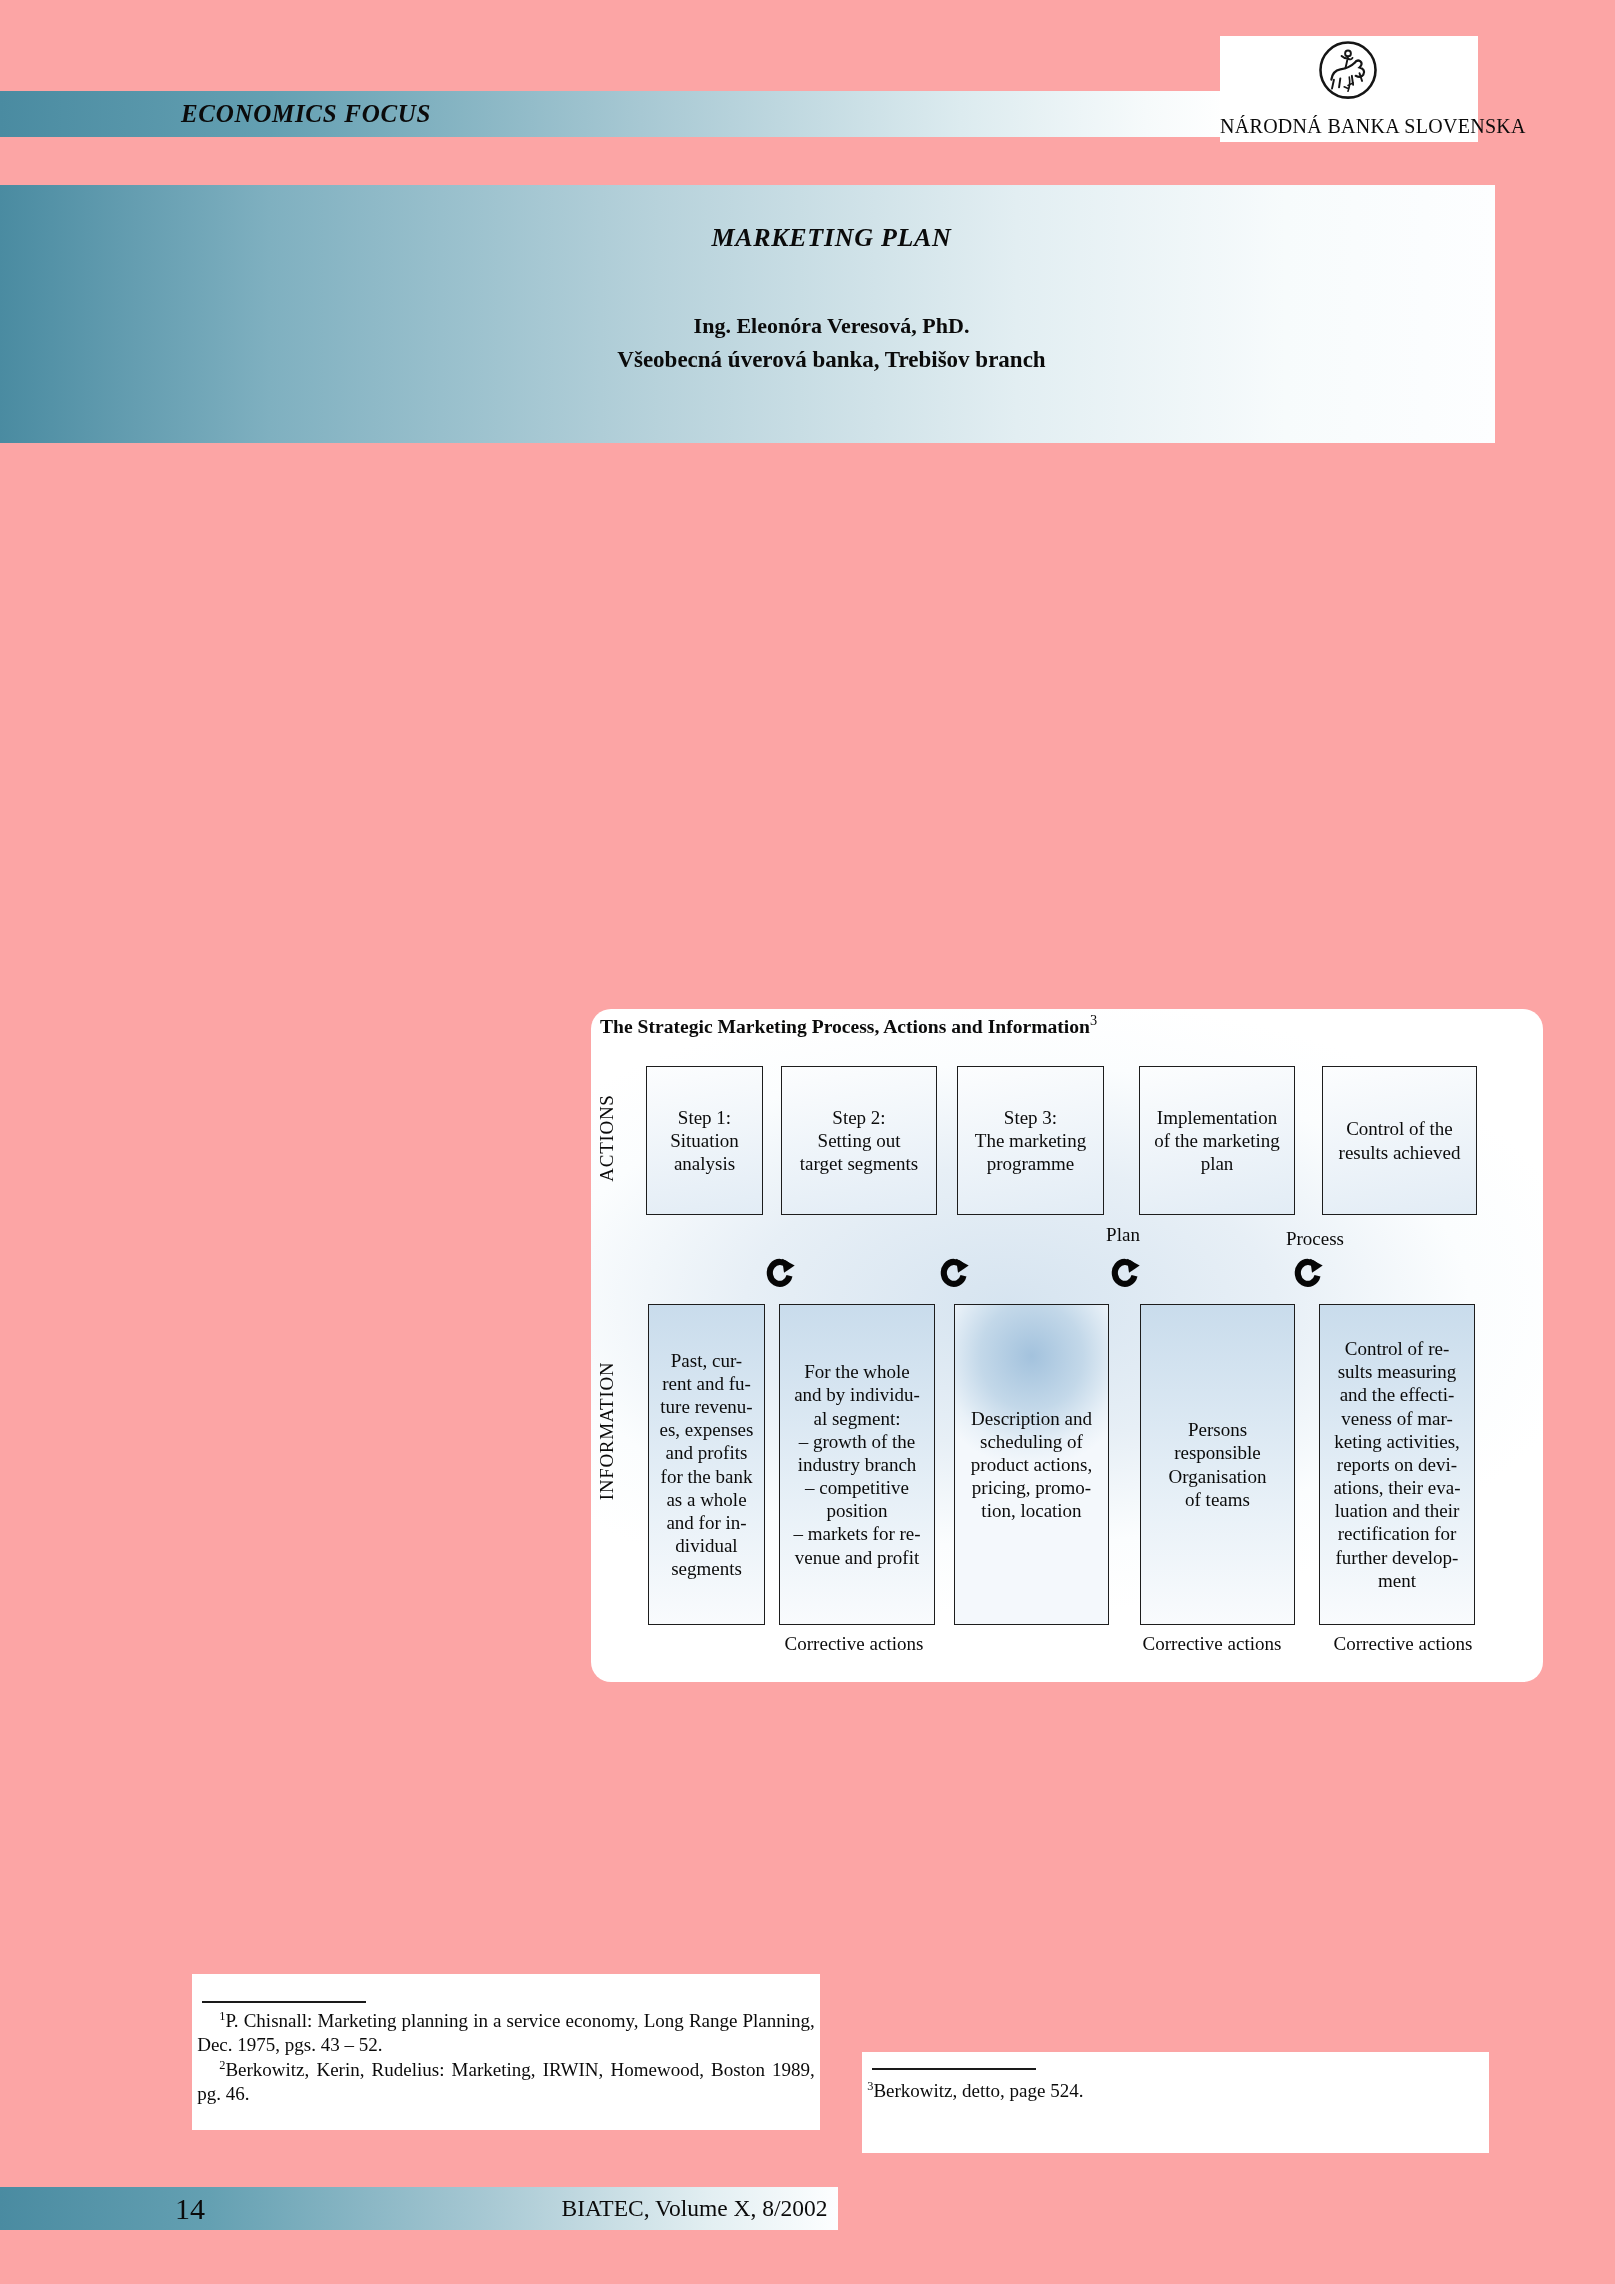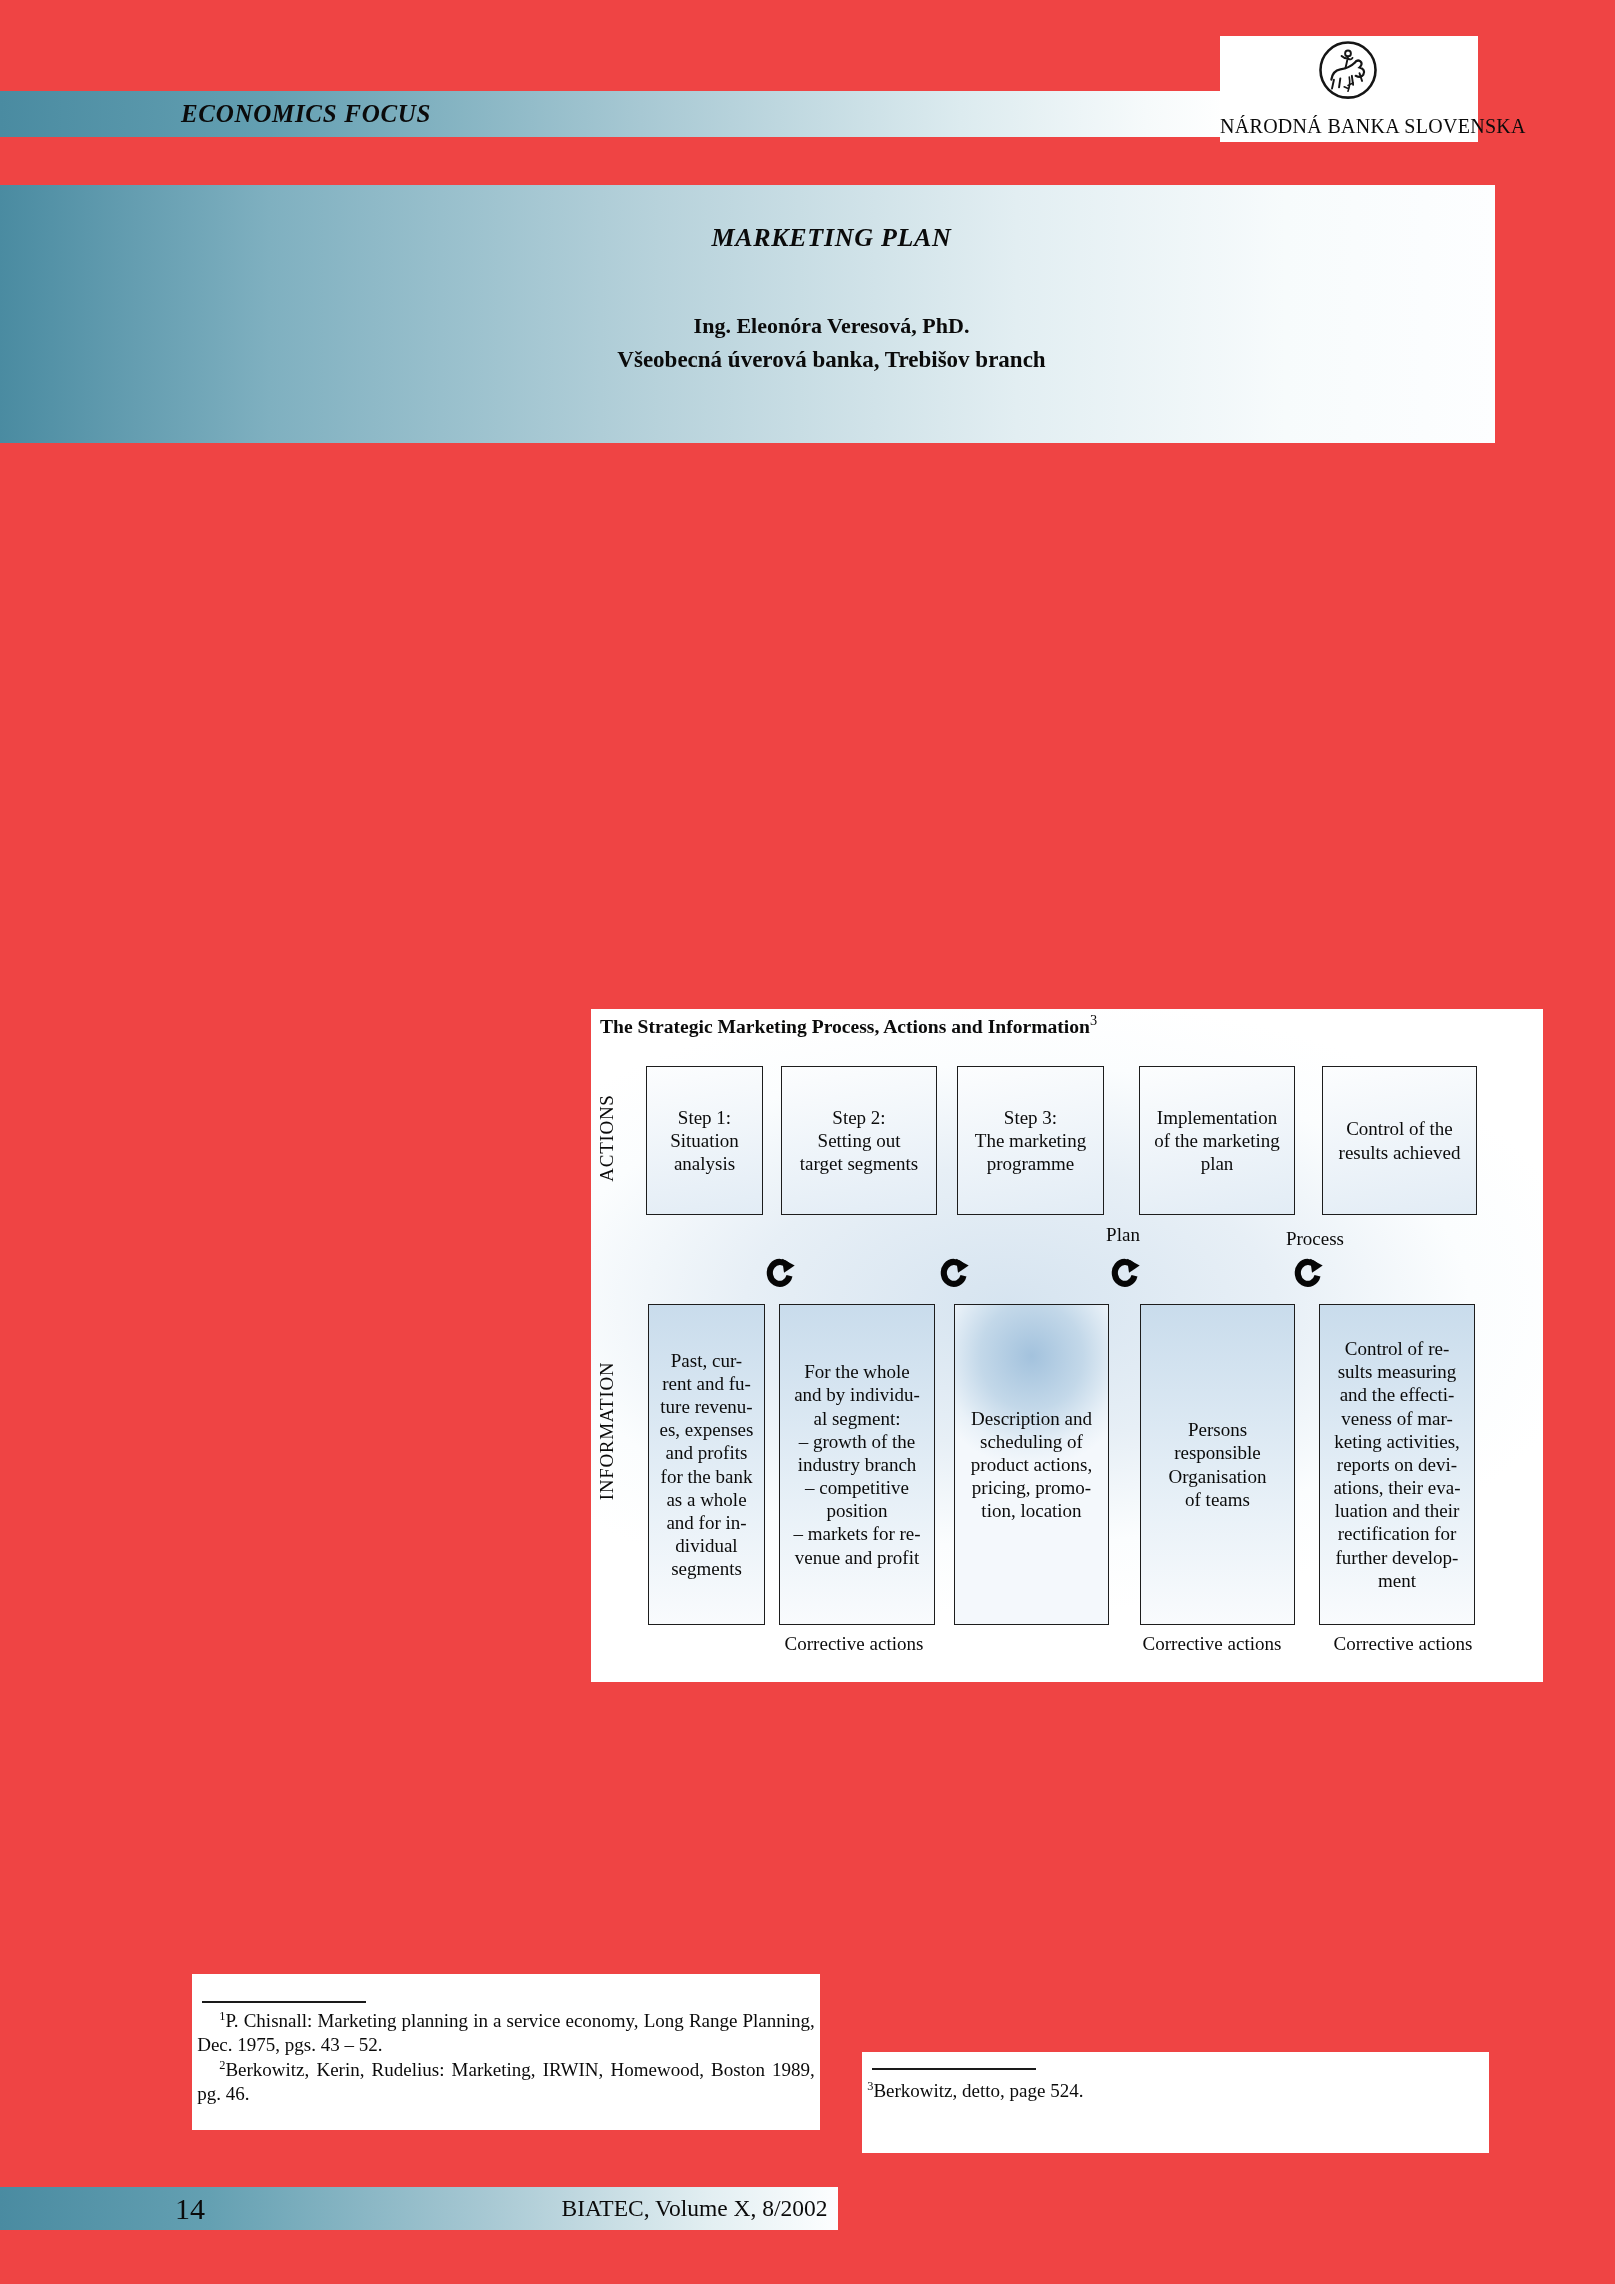--- a/index.html
+++ b/index.html
@@ -1,16 +1,16 @@
 <!DOCTYPE html>
 <html style="font-size:10.4px"><head>
 <meta charset="utf-8">
 <style>
   html,body{margin:0;padding:0;background:#000;}
-  .page{position:relative;width:1616px;height:2284px;background:#ef4444;overflow:hidden;
+  .page{position:relative;width:1616px;height:2284px;background:#fca5a5;overflow:hidden;
         font-family:"Liberation Serif","DejaVu Serif",serif;color:#0b0b0b;}
 
   
   .header-band{position:absolute;left:0;top:91px;width:1232px;height:46px;
     background:linear-gradient(90deg,#4a8ba1 0%,#64a0b2 22%,#a7c8d3 52%,#dcebef 78%,#f6fafb 93%,#ffffff 100%);}
   .header-label{position:absolute;left:181px;top:0;line-height:46px;
     font-size:25px;font-weight:bold;font-style:italic;letter-spacing:0.7px;}
 
   
   .logo-box{position:absolute;left:1220px;top:36px;width:258px;height:106px;background:#fff;}
@@ -22,21 +22,21 @@
   .title-block{position:absolute;left:0;top:185px;width:1495px;height:258px;
     background:linear-gradient(90deg,#4a8ba1 0%,#7fb0c0 18%,#b7d2db 44%,#e2eef2 68%,#f7fbfc 86%,#fdfeff 100%);}
   .title-inner{position:absolute;left:168px;top:0;width:1327px;height:100%;text-align:center;}
   .article-title{position:absolute;left:0;top:38px;width:100%;
     font-size:26px;font-weight:bold;font-style:italic;letter-spacing:0.7px;}
   .article-author{position:absolute;left:0;top:128px;width:100%;font-size:22px;font-weight:bold;}
   .article-affiliation{position:absolute;left:0;top:162px;width:100%;font-size:23px;font-weight:bold;}
 
   
   .panel{position:absolute;left:591px;top:1009px;width:952px;height:673px;
-    background:radial-gradient(ellipse 62% 46% at 44% 44%,#d6e4f0 0%,#e7eff6 45%,#fbfdfe 78%,#ffffff 100%);}
+    background:radial-gradient(ellipse 62% 46% at 44% 44%,#d6e4f0 0%,#e7eff6 45%,#fbfdfe 78%,#ffffff 100%);border-radius:20px;}
   .panel-title{position:absolute;left:9px;top:2.6px;font-size:19.6px;font-weight:bold;}
   .panel-title sup{font-size:14.3px;font-weight:normal;}
   .vlabel{position:absolute;font-size:19px;letter-spacing:0.7px;white-space:nowrap;
     transform:translate(-50%,-50%) rotate(-90deg);}
   .dbox{position:absolute;border:1.3px solid #1d1d1d;display:flex;align-items:center;justify-content:center;
     text-align:center;font-size:19px;line-height:1.22;}
   .dbox span{white-space:pre-line;display:block;width:100%;}
   .abox{top:57px;height:147px;background:linear-gradient(170deg,#fcfdfe 0%,#e2ecf5 100%);}
   .ibox{top:295px;height:319px;background:linear-gradient(180deg,#c9dcec 0%,#e4eef6 55%,#f9fbfd 100%);}
   .ibox-dark{background:radial-gradient(ellipse 70% 35% at 50% 16%,#a3c2dd 0%,#c3d8e9 48%,#e9f1f8 82%,#f4f8fc 100%);}

